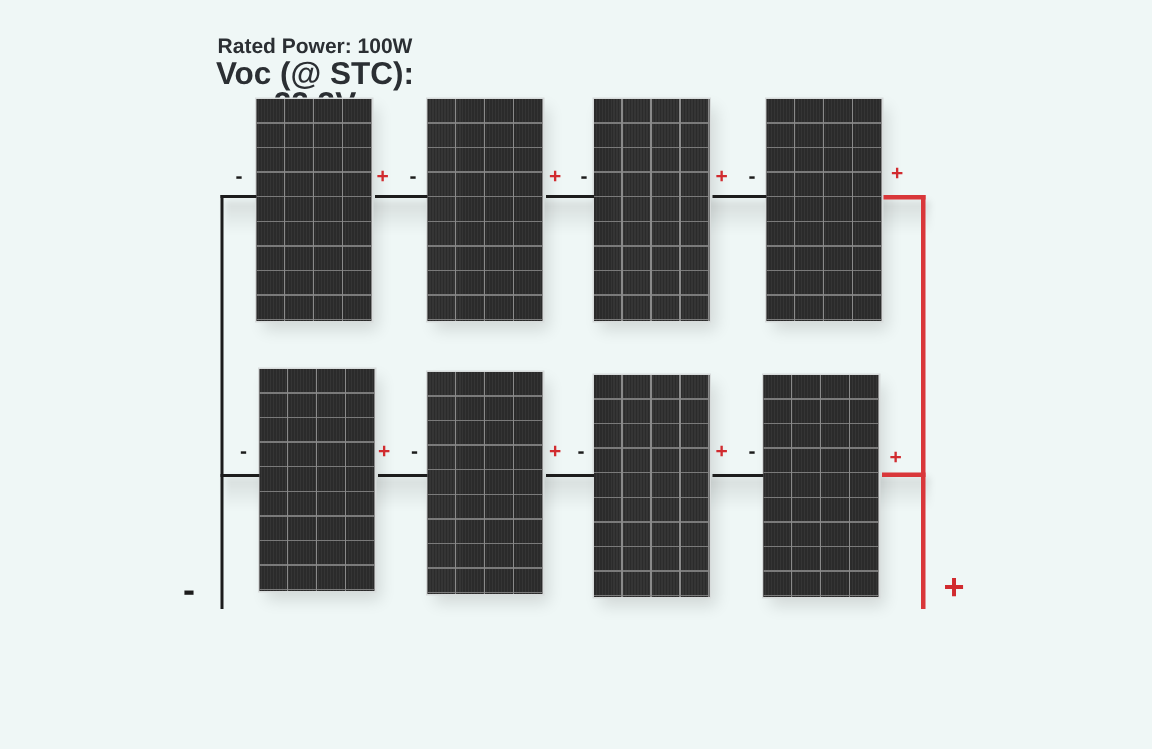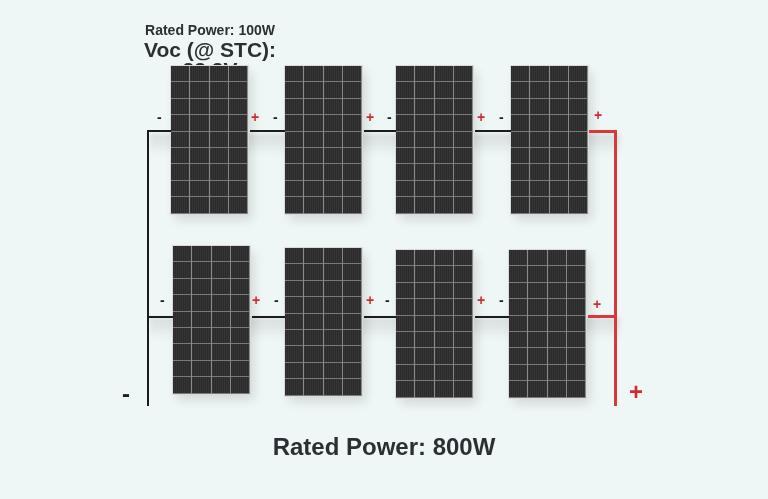--- a/index.html
+++ b/index.html
@@ -98,14 +98,13 @@
   <span class="sign minus" style="left:274px; top:293px;">-</span>
   <span class="sign plus" style="left:366px; top:293px;">+</span>
   <span class="sign minus" style="left:385px; top:293px;">-</span>
   <span class="sign plus" style="left:477px; top:293px;">+</span>
   <span class="sign minus" style="left:499px; top:293px;">-</span>
   <span class="sign plus" style="left:593px; top:297px;">+</span>
 
   <span class="sign minus big" style="left:122px; top:382px;">-</span>
   <span class="sign plus big" style="left:629px; top:380px;">+</span>
 
-  <div class="total">Rated Power: 800W</div>
 </div>
 
 </body></html>

